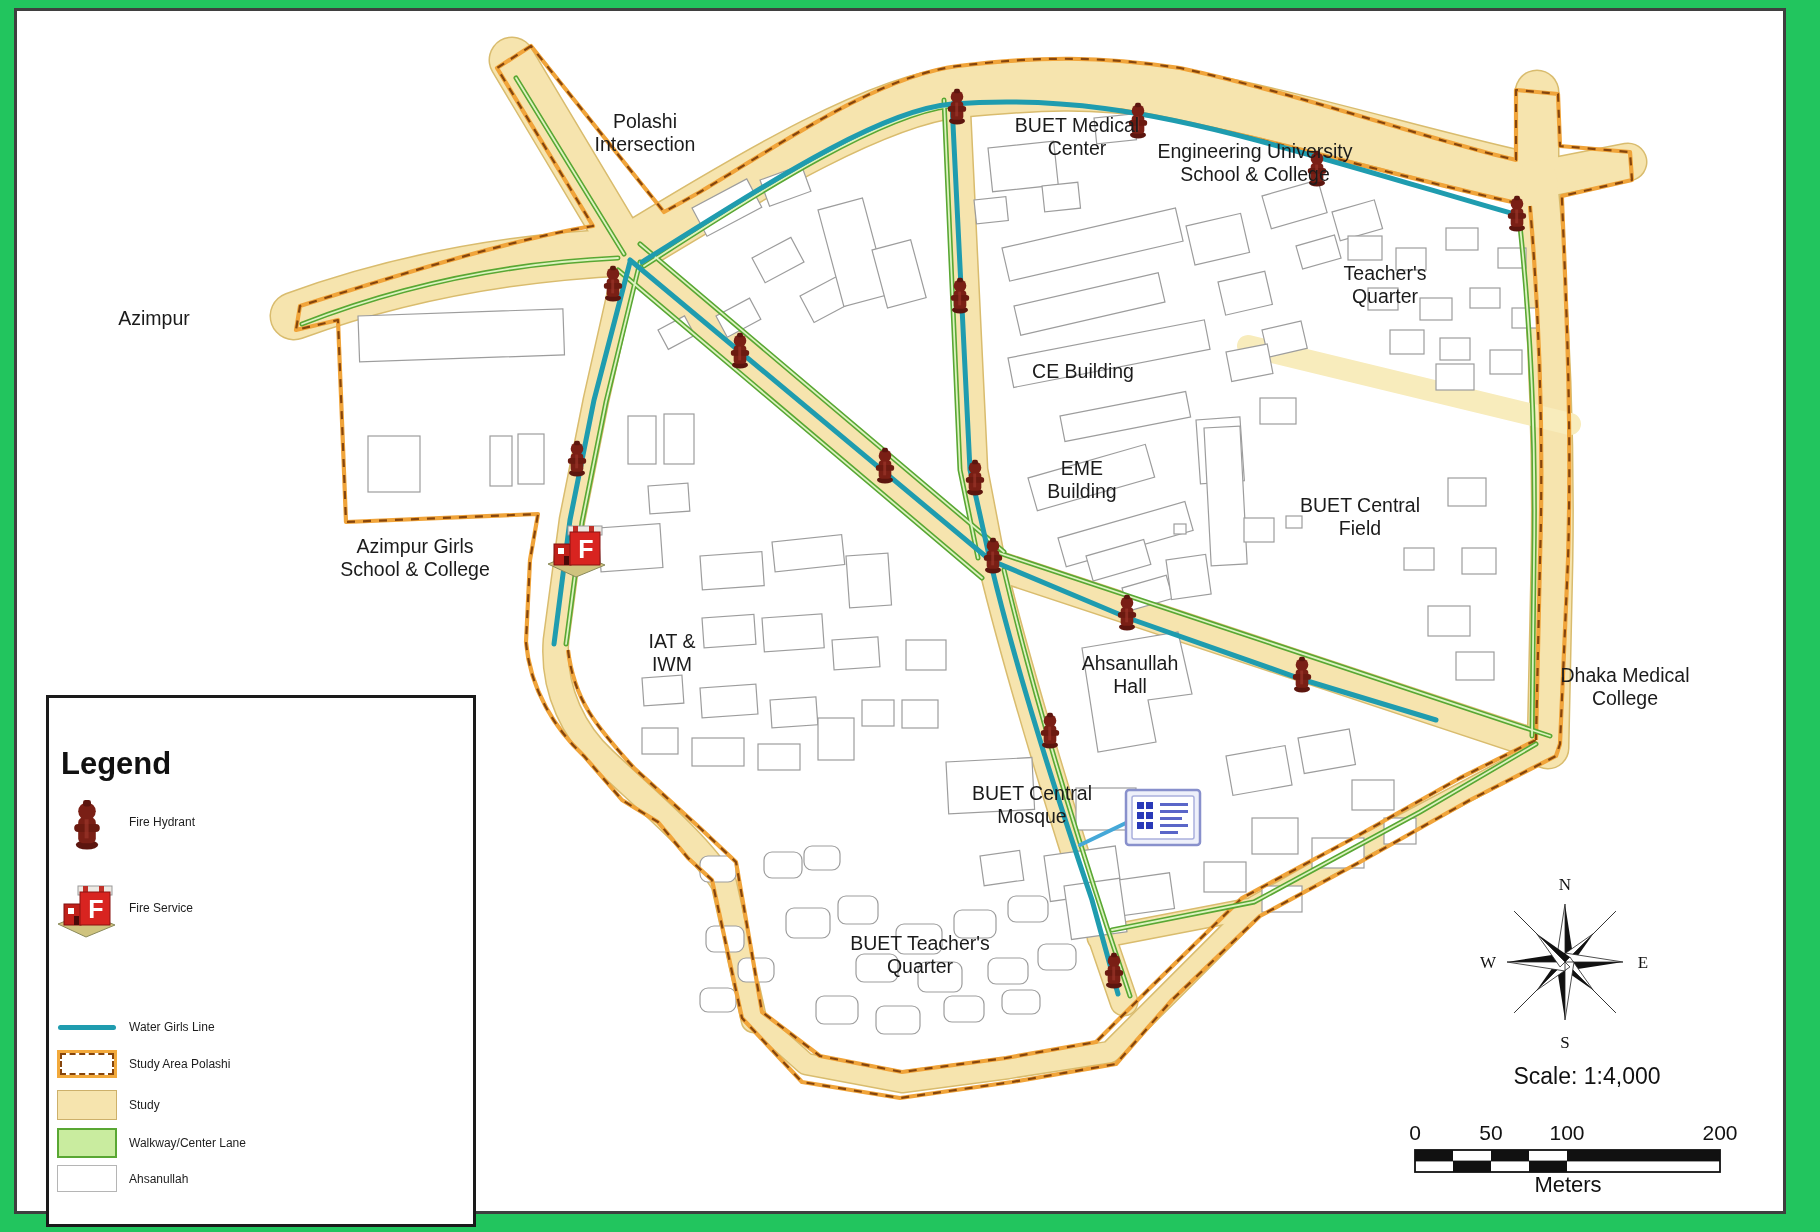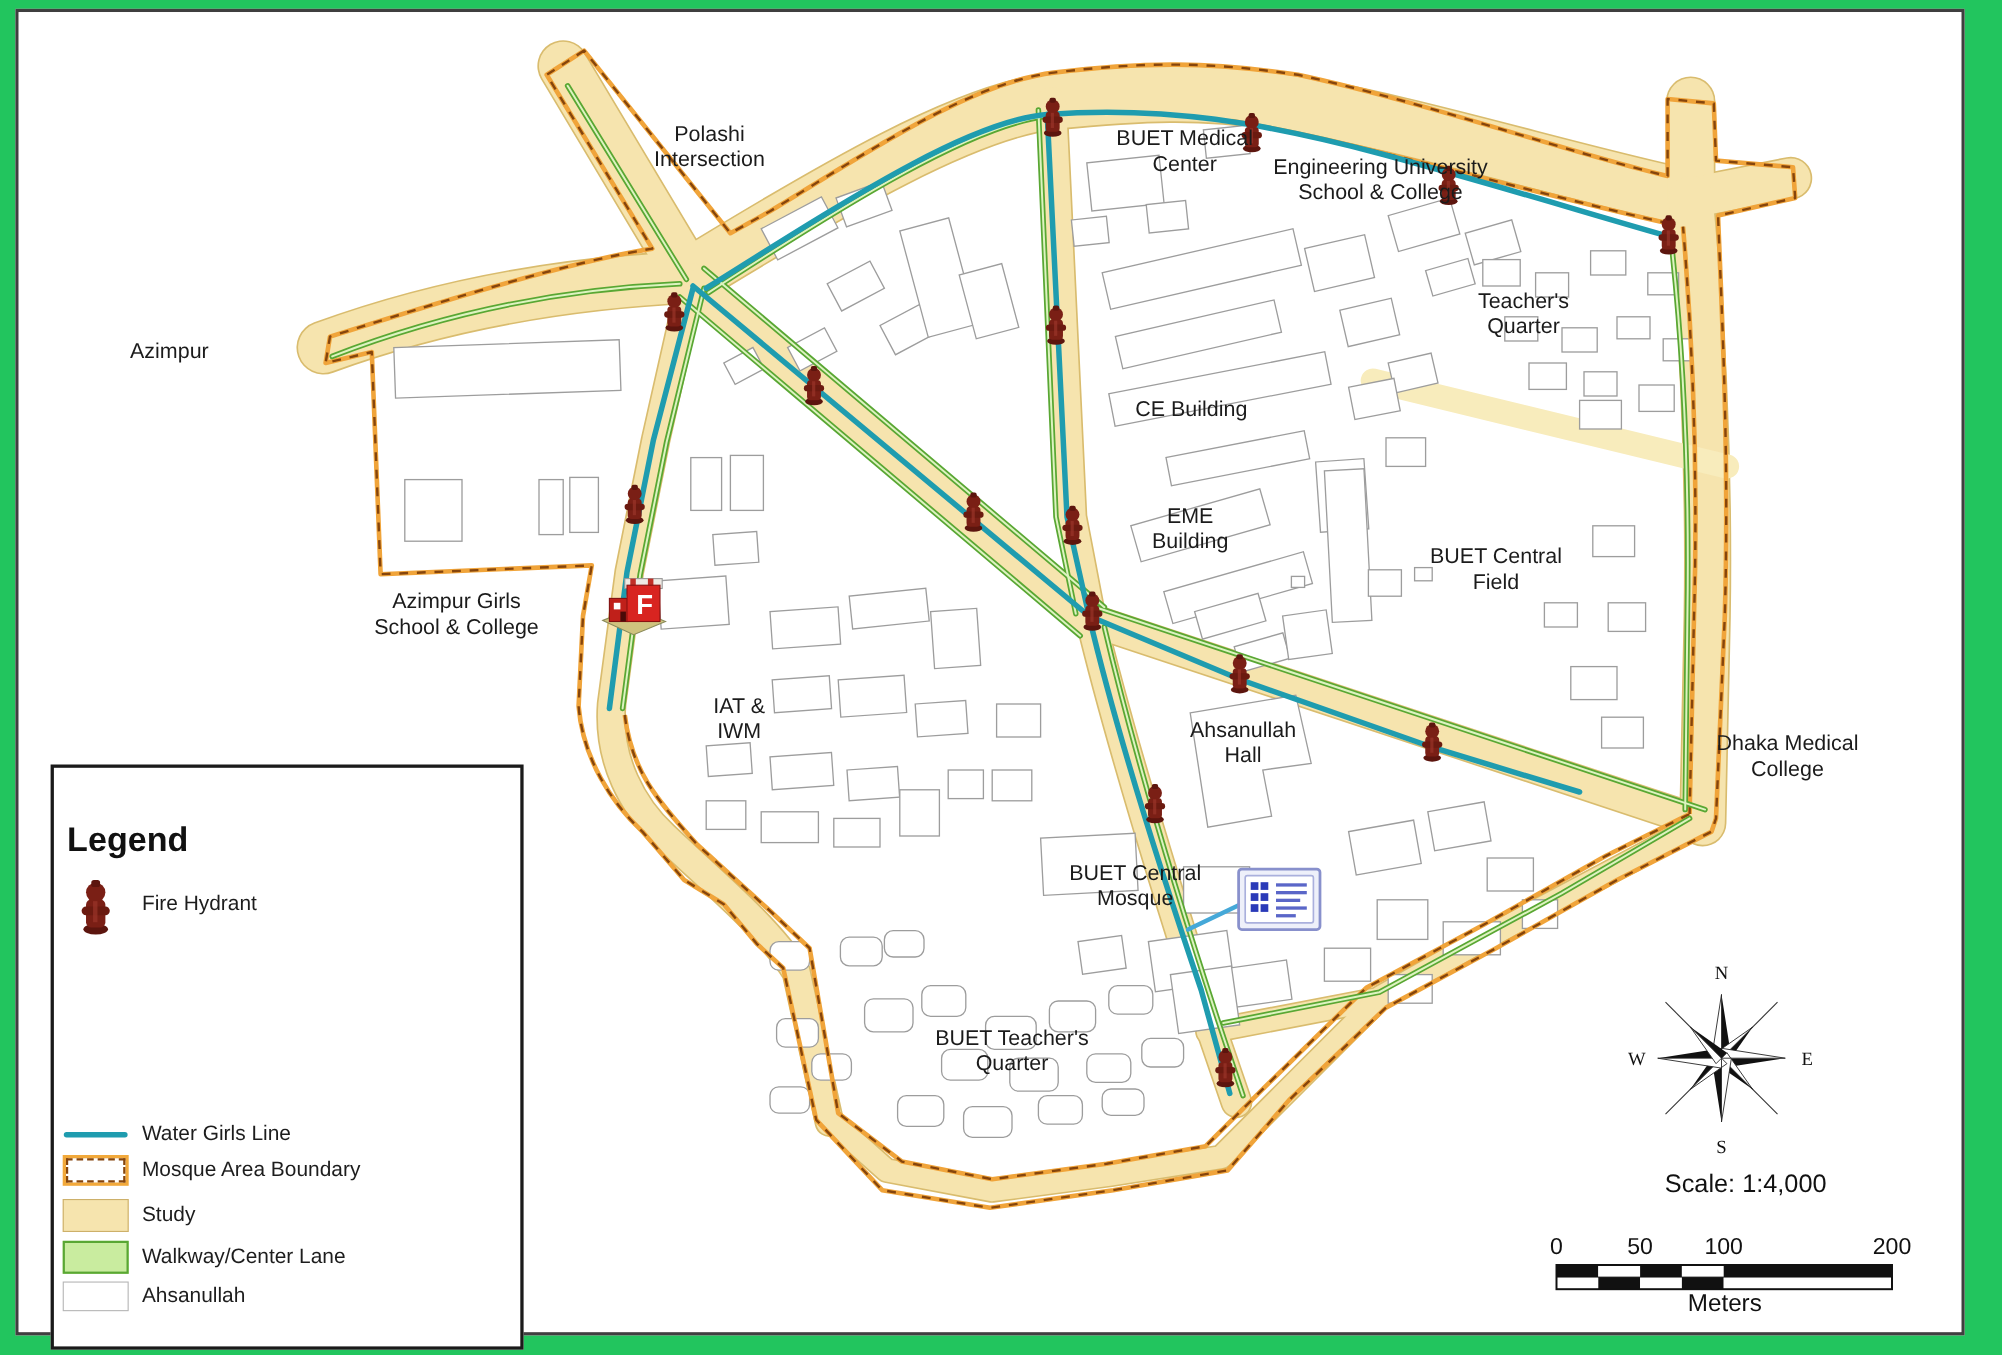--- a/index.html
+++ b/index.html
@@ -26,21 +26,21 @@
   .stick{font-size:21px;fill:#111;text-anchor:middle;font-family:"Liberation Sans",sans-serif;}
   .sunit{font-size:22px;fill:#111;text-anchor:middle;font-family:"Liberation Sans",sans-serif;}
   .stitle{font-size:23px;fill:#111;text-anchor:middle;font-family:"Liberation Sans",sans-serif;}
   .cletter{font-size:17px;fill:#111;text-anchor:middle;font-family:"Liberation Serif",serif;}
   
   .legend{position:absolute;left:46px;top:695px;width:430px;height:532px;background:#fff;
           border:3px solid #1a1a1a;box-sizing:border-box;z-index:5;}
   .legend h2{position:absolute;left:12px;top:48px;margin:0;font-size:31px;color:#111;}
   .lrow{position:absolute;display:flex;align-items:center;left:0;}
   .licon{width:76px;display:flex;justify-content:center;align-items:center;}
-  .llab{font-size:19px;color:#1d1d1d;margin-left:4px;}
+  .llab{font-size:12px;color:#1d1d1d;margin-left:4px;}
   .sw-line{width:58px;height:5px;background:#1f9caf;border-radius:3px;}
   .sw-bound{background:#f2a93b;padding:3px;}
   .sw-bound>div{width:50px;height:18px;background:#fff;border:2.5px dashed #86450c;}
   .sw-road{width:60px;height:30px;background:#f6e4ae;border:1.5px solid #cdb06a;box-sizing:border-box;}
   .sw-walk{width:60px;height:30px;background:#c9ec9f;border:2.5px solid #59a733;box-sizing:border-box;}
   .sw-struct{width:60px;height:27px;background:#fff;border:1.5px solid #b5b5b5;box-sizing:border-box;}
 </style>
 </head>
 <body>
 
@@ -402,33 +402,41 @@
   <div class="legend">
     <h2>Legend</h2>
     <div class="lrow" style="top:96px">
       <div class="licon">
         <svg width="70" height="56">
             <use href="#hyd" transform="translate(35,30) scale(1.6)"></use>
           </svg>
         </div>
       <span class="llab">Fire Hydrant</span>
     </div>
+    <div class="lrow" style="top:178px">
+      <div class="licon">
+        <svg width="70" height="64">
+            <use href="#fs" transform="translate(6,2)"></use>
+          </svg>
+        </div>
+      <span class="llab">Fire Service</span>
+    </div>
     <div class="lrow" style="top:322px">
       <div class="licon">
           <div class="sw-line"></div>
         </div>
       <span class="llab">Water Girls Line</span>
     </div>
     <div class="lrow" style="top:352px">
       <div class="licon">
           <div class="sw-bound">
             <div></div>
           </div>
         </div>
-      <span class="llab">Mosque Area Boundary</span>
+      <span class="llab">Study Area Polashi</span>
     </div>
     <div class="lrow" style="top:392px">
       <div class="licon">
           <div class="sw-road"></div>
         </div>
       <span class="llab">Study</span>
     </div>
     <div class="lrow" style="top:430px">
       <div class="licon">
           <div class="sw-walk"></div>

